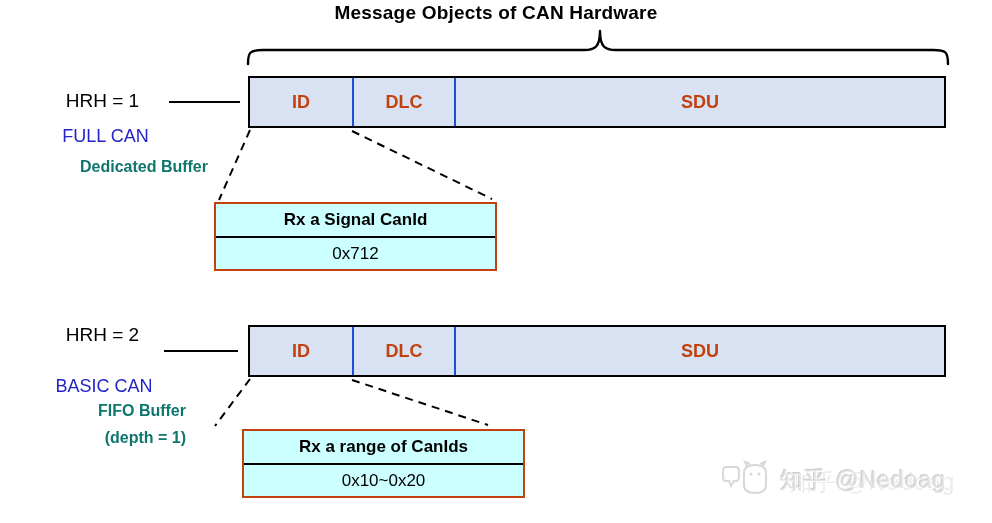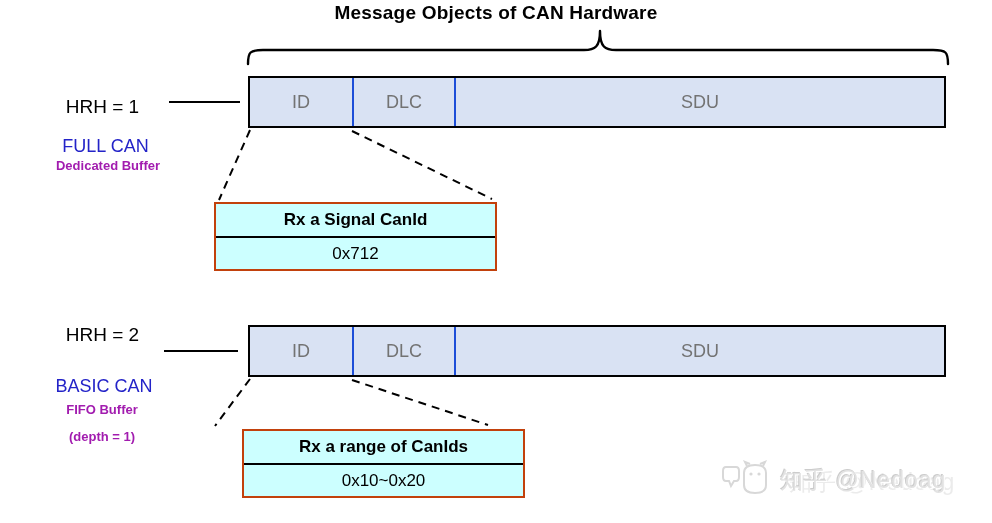--- a/index.html
+++ b/index.html
@@ -17,37 +17,38 @@
     font-size:19px;font-weight:bold;color:#000;
     letter-spacing:0.2px;
   }
   .hrh-label{
     font-size:19px;color:#000;text-align:center;
   }
   .type-label{
     font-size:18px;color:#2323c8;text-align:center;
   }
   .buffer-label{
-    font-size:13px;font-weight:bold;color:#a21caf;text-align:center;
+    font-size:16px;font-weight:bold;color:#0f766e;text-align:right;
   }
   .connector{
     border-top:2px solid #000;height:0;
   }
   .fields-row{
     display:flex;
     width:698px;height:52px;
     box-sizing:border-box;
     border:2px solid #000;
     background:#d9e2f3;
   }
   .field-cell{
     box-sizing:border-box;
     display:flex;align-items:center;justify-content:center;
-    font-size:18px;color:#737373;
+    font-size:18px;color:#c2410c;
     height:100%;
+    font-weight:bold;
   }
   .field-cell + .field-cell{border-left:2px solid #1d4ed8;}
   .cell-id{width:102px;}
   .cell-dlc{width:102px;}
   .cell-sdu{flex:1;}
   .callout{
     width:283px;
     box-sizing:border-box;
     border:2px solid #c2410c;
     background:#ccffff;
@@ -94,23 +95,23 @@
     <path d="M248,64 C248,52 250,50 263,50 L584,50 C595,50 600,47 600,31
              C600,47 605,50 616,50 L933,50 C946,50 948,52 948,64" fill="none" stroke="#000" stroke-width="2.4" stroke-linecap="round" stroke-linejoin="round"></path>
 
     <line x1="250" y1="130" x2="219" y2="200" stroke="#000" stroke-width="2" stroke-dasharray="8 6"></line>
     <line x1="352" y1="131" x2="492" y2="199" stroke="#000" stroke-width="2" stroke-dasharray="8 6"></line>
 
     <line x1="250" y1="379" x2="215" y2="426" stroke="#000" stroke-width="2" stroke-dasharray="8 6"></line>
     <line x1="352" y1="380" x2="488" y2="425" stroke="#000" stroke-width="2" stroke-dasharray="8 6"></line>
   </svg>
 
-  <div class="abs hrh-label" style="left:35px;top:96px;width:135px;">HRH = 1</div>
+  <div class="abs hrh-label" style="left:35px;top:90px;width:135px;">HRH = 1</div>
   <div class="abs connector" style="left:169px;top:101px;width:71px;"></div>
-  <div class="abs type-label" style="left:33px;top:136px;width:145px;">FULL CAN</div>
+  <div class="abs type-label" style="left:33px;top:126px;width:145px;">FULL CAN</div>
   <div class="abs buffer-label" style="left:8px;top:158px;width:200px;">Dedicated Buffer</div>
 
   <div class="abs fields-row" style="left:248px;top:76px;">
     <div class="field-cell cell-id">ID</div>
     <div class="field-cell cell-dlc">DLC</div>
     <div class="field-cell cell-sdu">SDU</div>
   </div>
 
   <div class="abs callout" style="left:214px;top:202px;">
     <div class="callout-header">Rx a Signal CanId</div>

